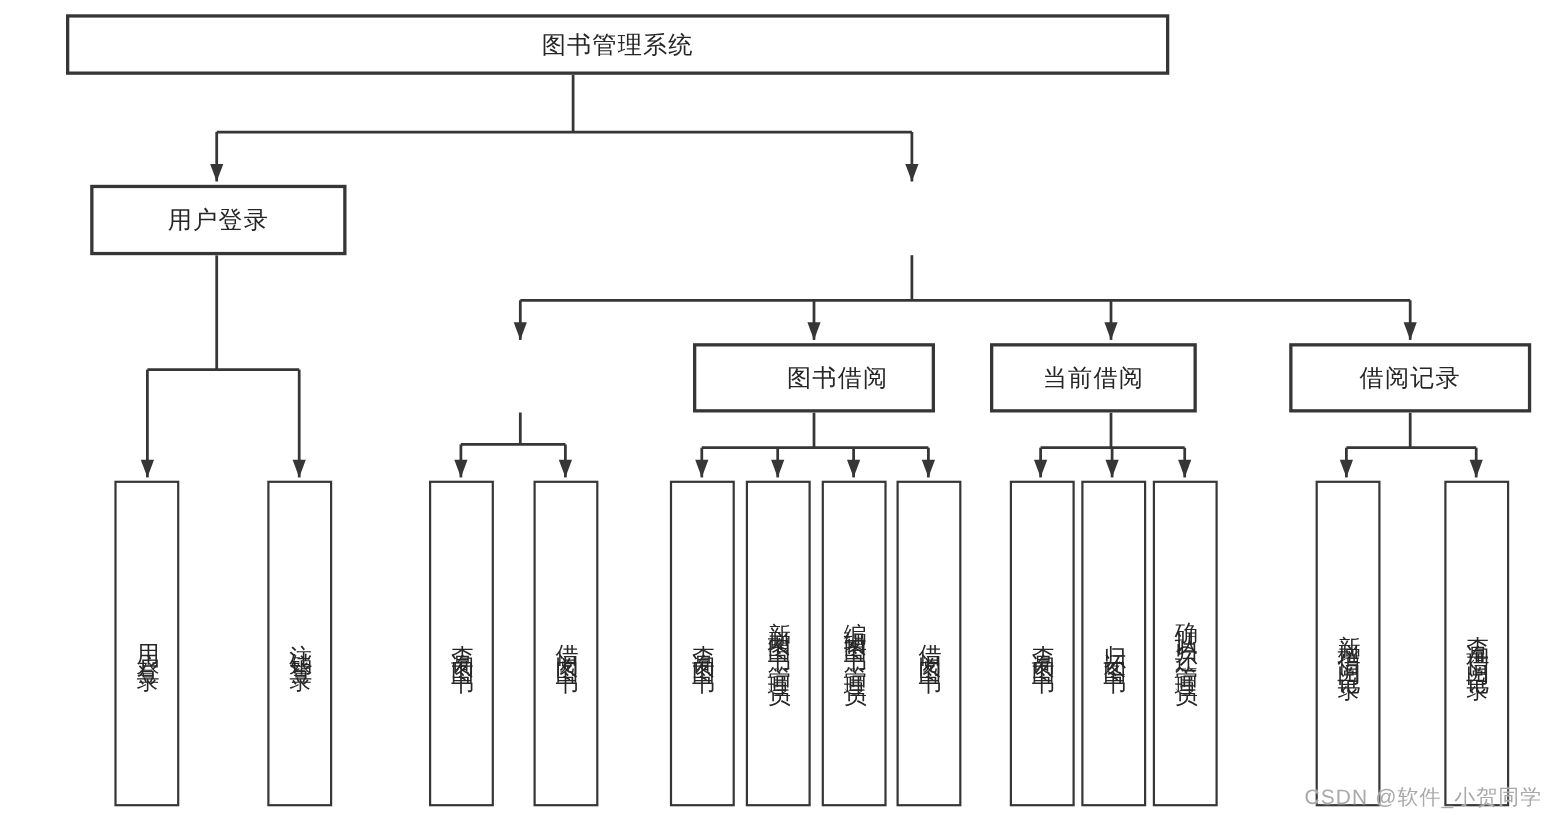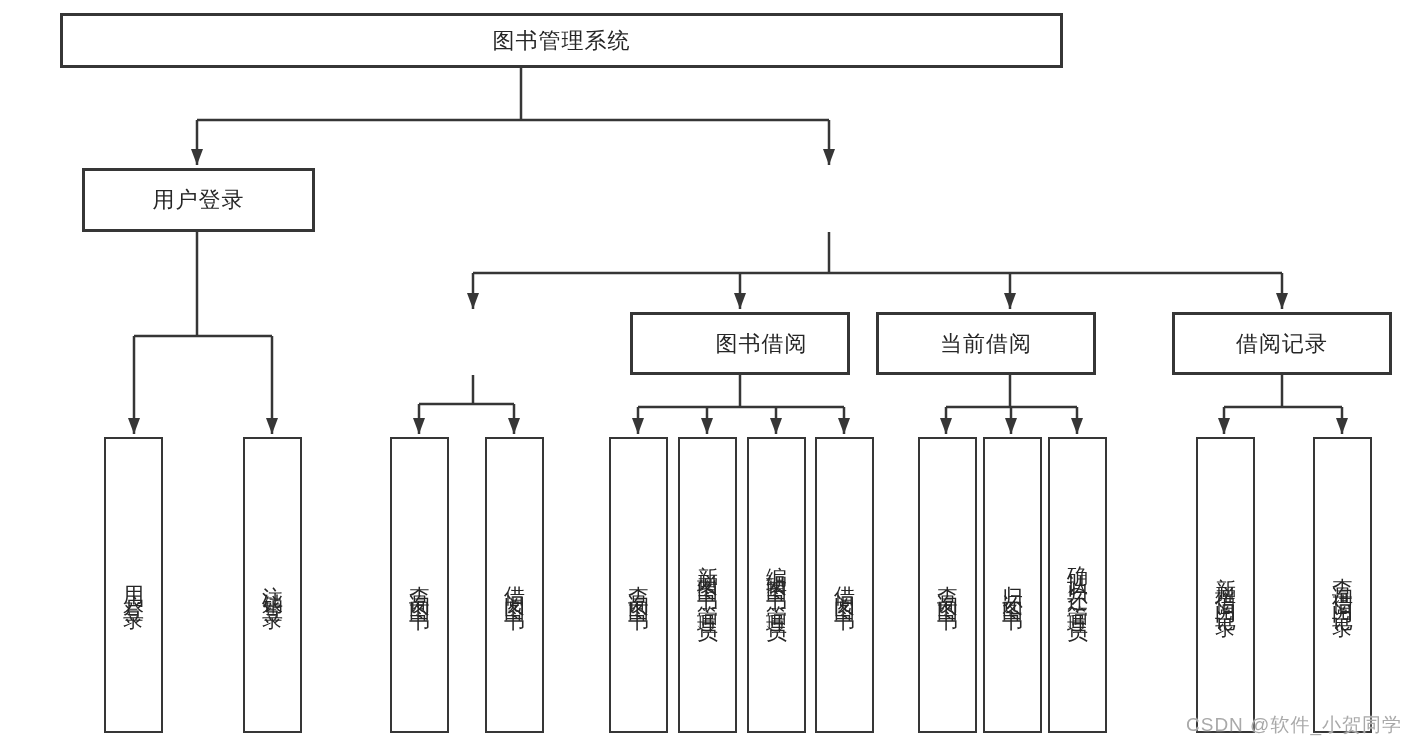--- a/index.html
+++ b/index.html
@@ -107,21 +107,21 @@
       <path d="M1224,407 V434" marker-end="url(#arrow)"></path>
       <path d="M1342,407 V434" marker-end="url(#arrow)"></path>
     </g>
   </svg>
 
   <div class="node" style="left:20px; top:13px; width:1003px; height:55px;margin-left:40px;">图书管理系统</div>
 
   <div class="node" style="left:82px; top:168px; width:233px; height:64px;">用户登录</div>
 
   <div class="node" style="left:630px; top:312px; width:220px; height:63px;padding-left:43px;">图书借阅</div>
-  <div class="node" style="left:876px; top:312px; width:220px; height:63px;">当前借阅</div>
+  <div class="node" style="left:900px; top:312px; width:188px; height:63px;">当前借阅</div>
   <div class="node" style="left:1172px; top:312px; width:220px; height:63px;">借阅记录</div>
 
   <div class="node vnode" style="left:104px; top:437px; width:59px; height:296px;">用户登录</div>
   <div class="node vnode" style="left:243px; top:437px; width:59px; height:296px;">注销登录</div>
 
   <div class="node vnode" style="left:390px; top:437px; width:59px; height:296px;">查询图书</div>
   <div class="node vnode" style="left:485px; top:437px; width:59px; height:296px;">借阅图书</div>
 
   <div class="node vnode" style="left:609px; top:437px; width:59px; height:296px;">查询图书</div>
   <div class="node vnode" style="left:678px; top:437px; width:59px; height:296px;">新增图书（管理员）</div>

